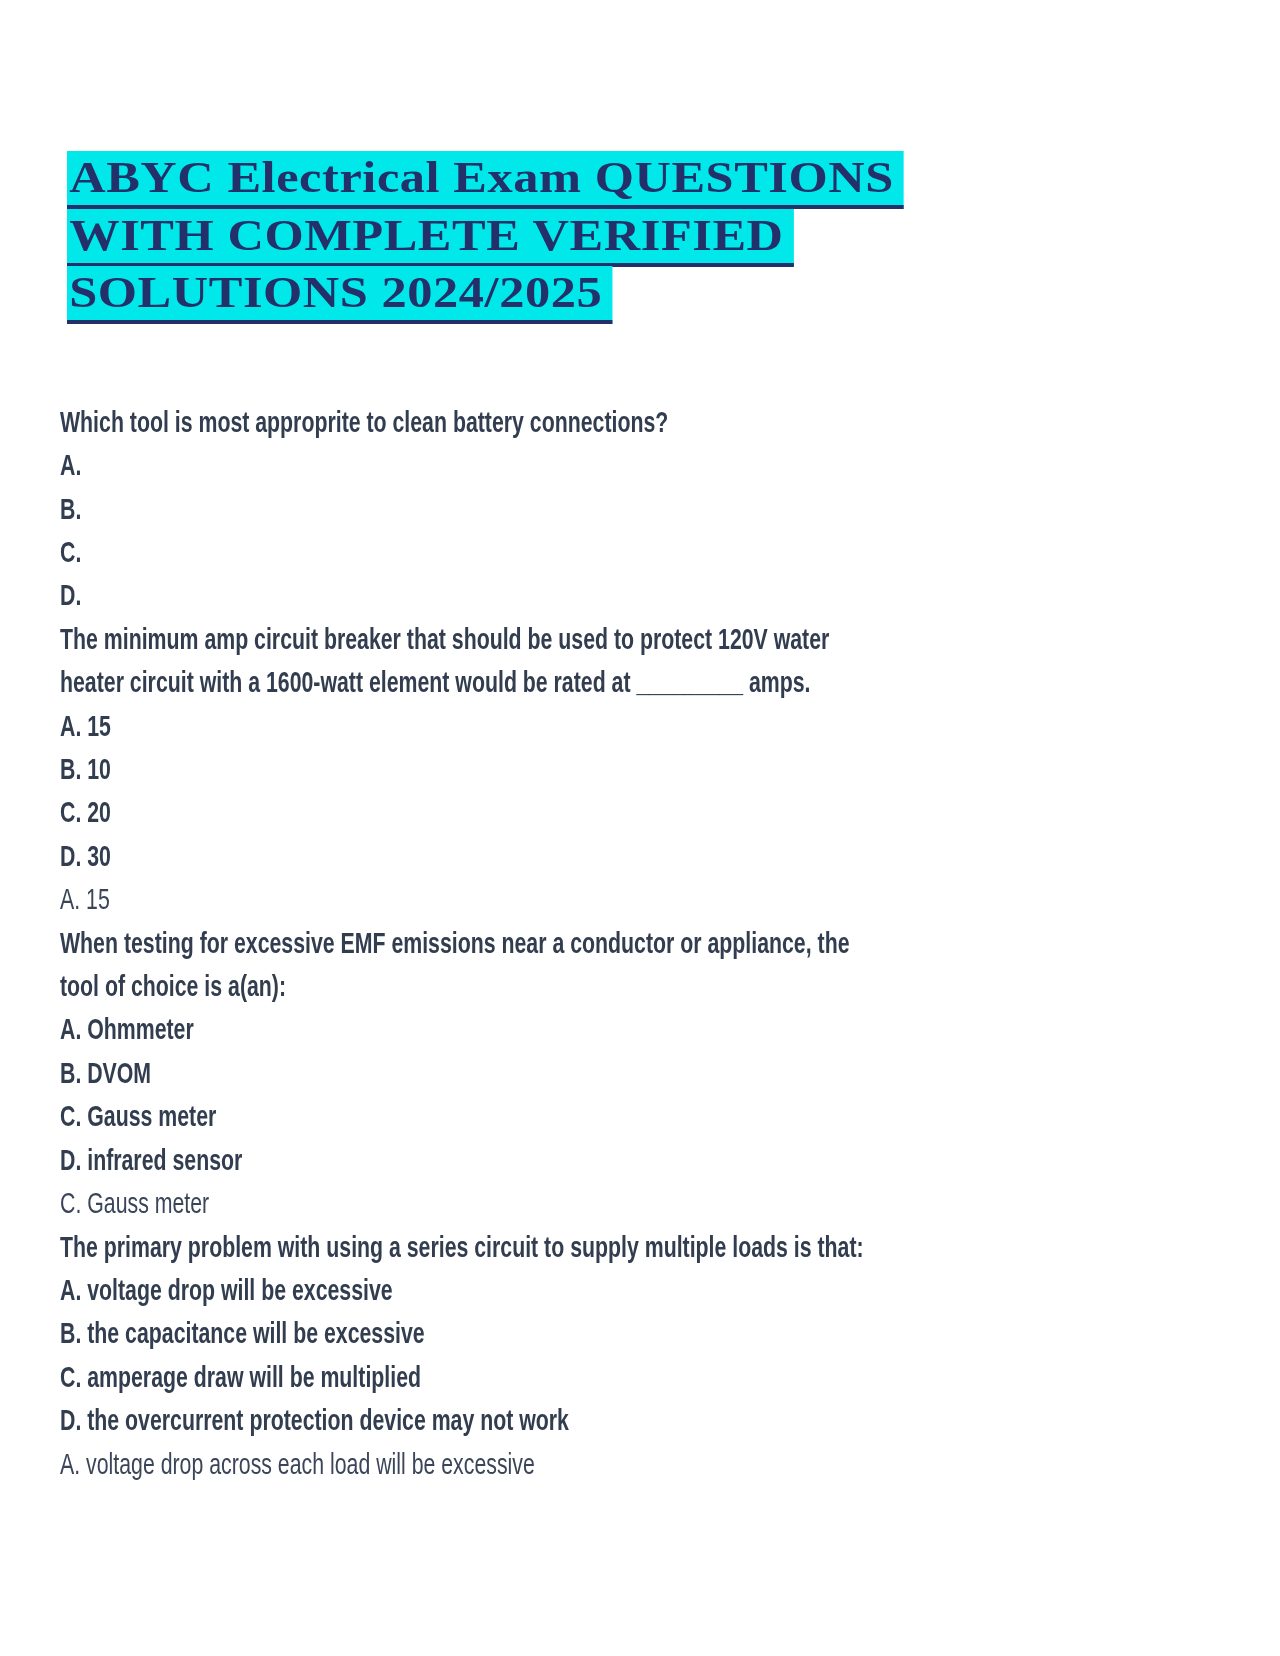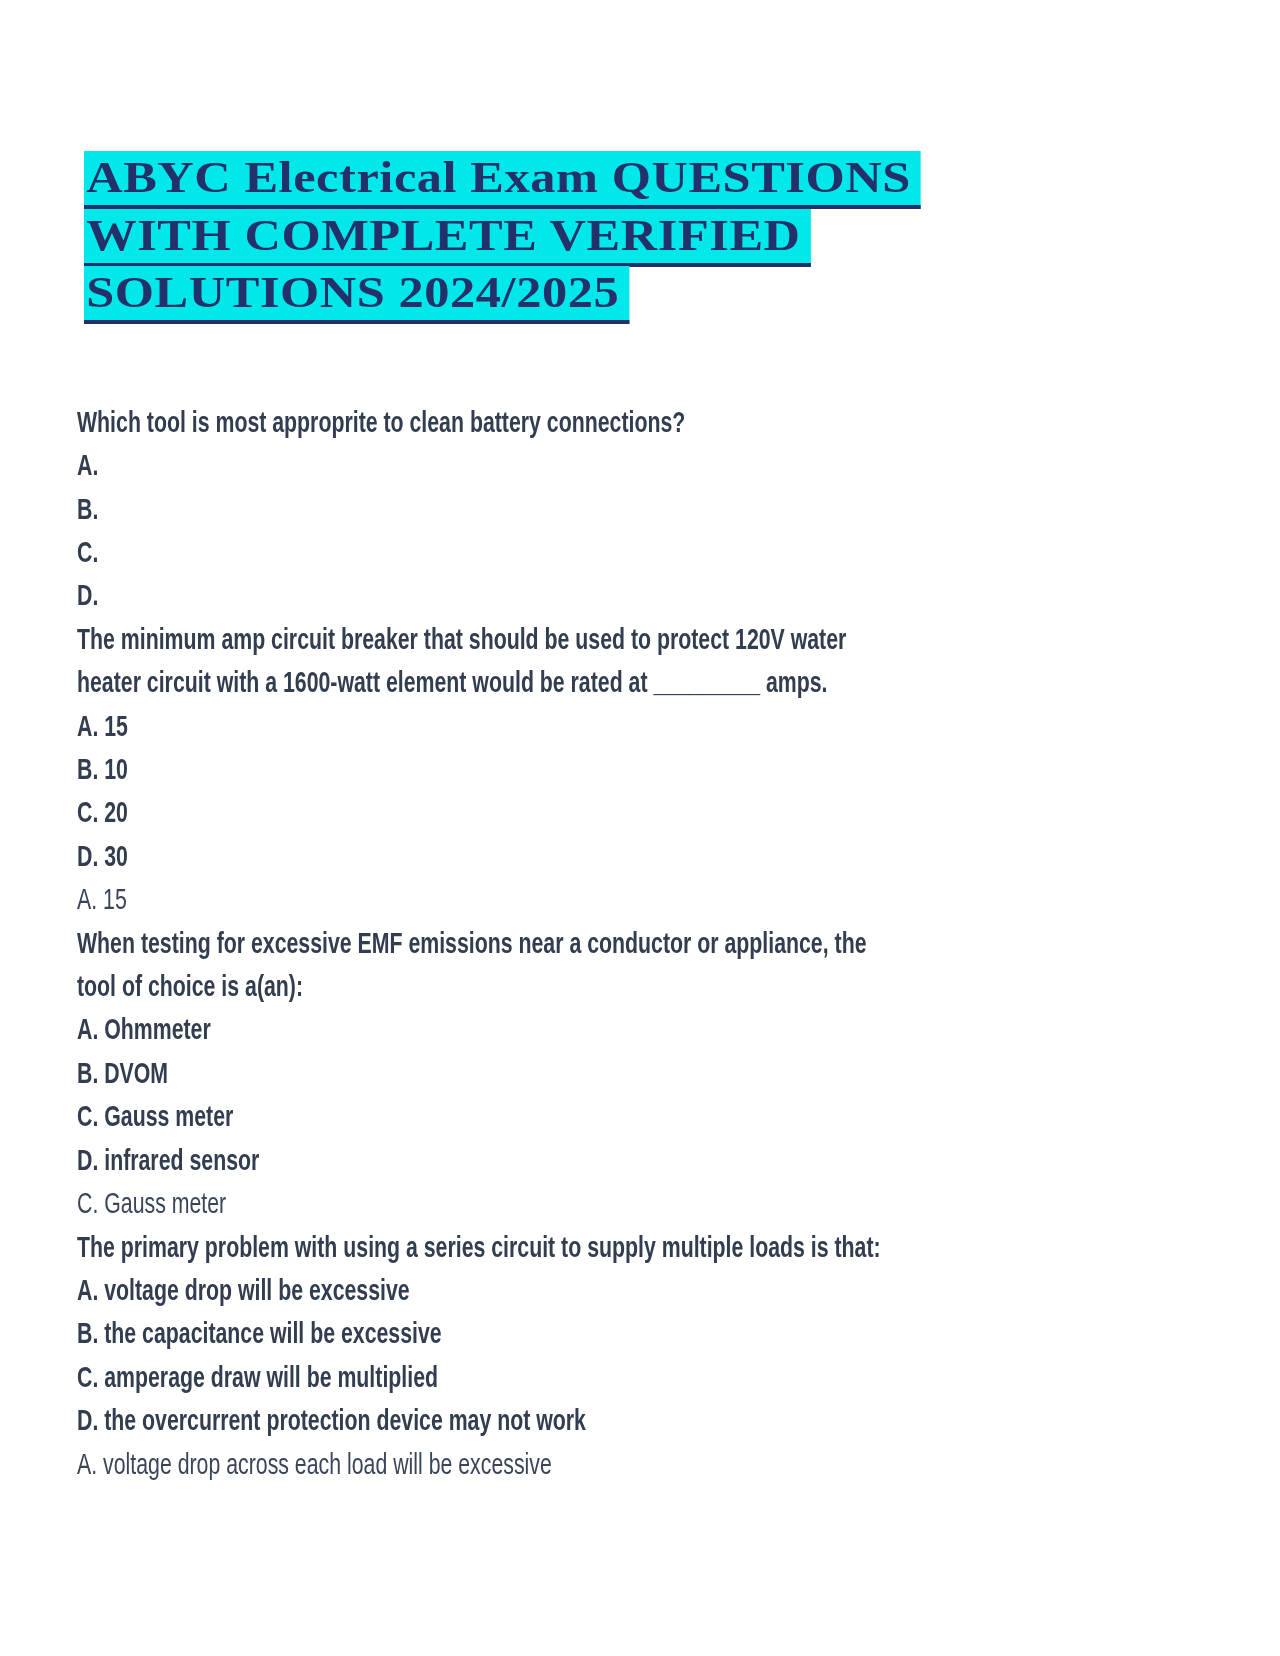--- a/index.html
+++ b/index.html
@@ -11,21 +11,21 @@
   *{ margin:0; padding:0; box-sizing:border-box; }
   html,body{
     width:1280px; height:1656px;
     background: var(--page-bg);
     overflow:hidden;
     font-family:"Liberation Sans", sans-serif;
   }
   .page{
     position:relative;
     width:1280px; height:1656px;
-    padding:149px 0 0 77px;
+    padding:149px 0 0 60px;
     background: var(--page-bg);
   }
   
   .doc-title{
     margin-left:7px;
     transform: scaleX(1.12);
     transform-origin: 0 0;
     font-family:"Liberation Serif", serif;
     font-weight:bold;
     font-size:45px;

